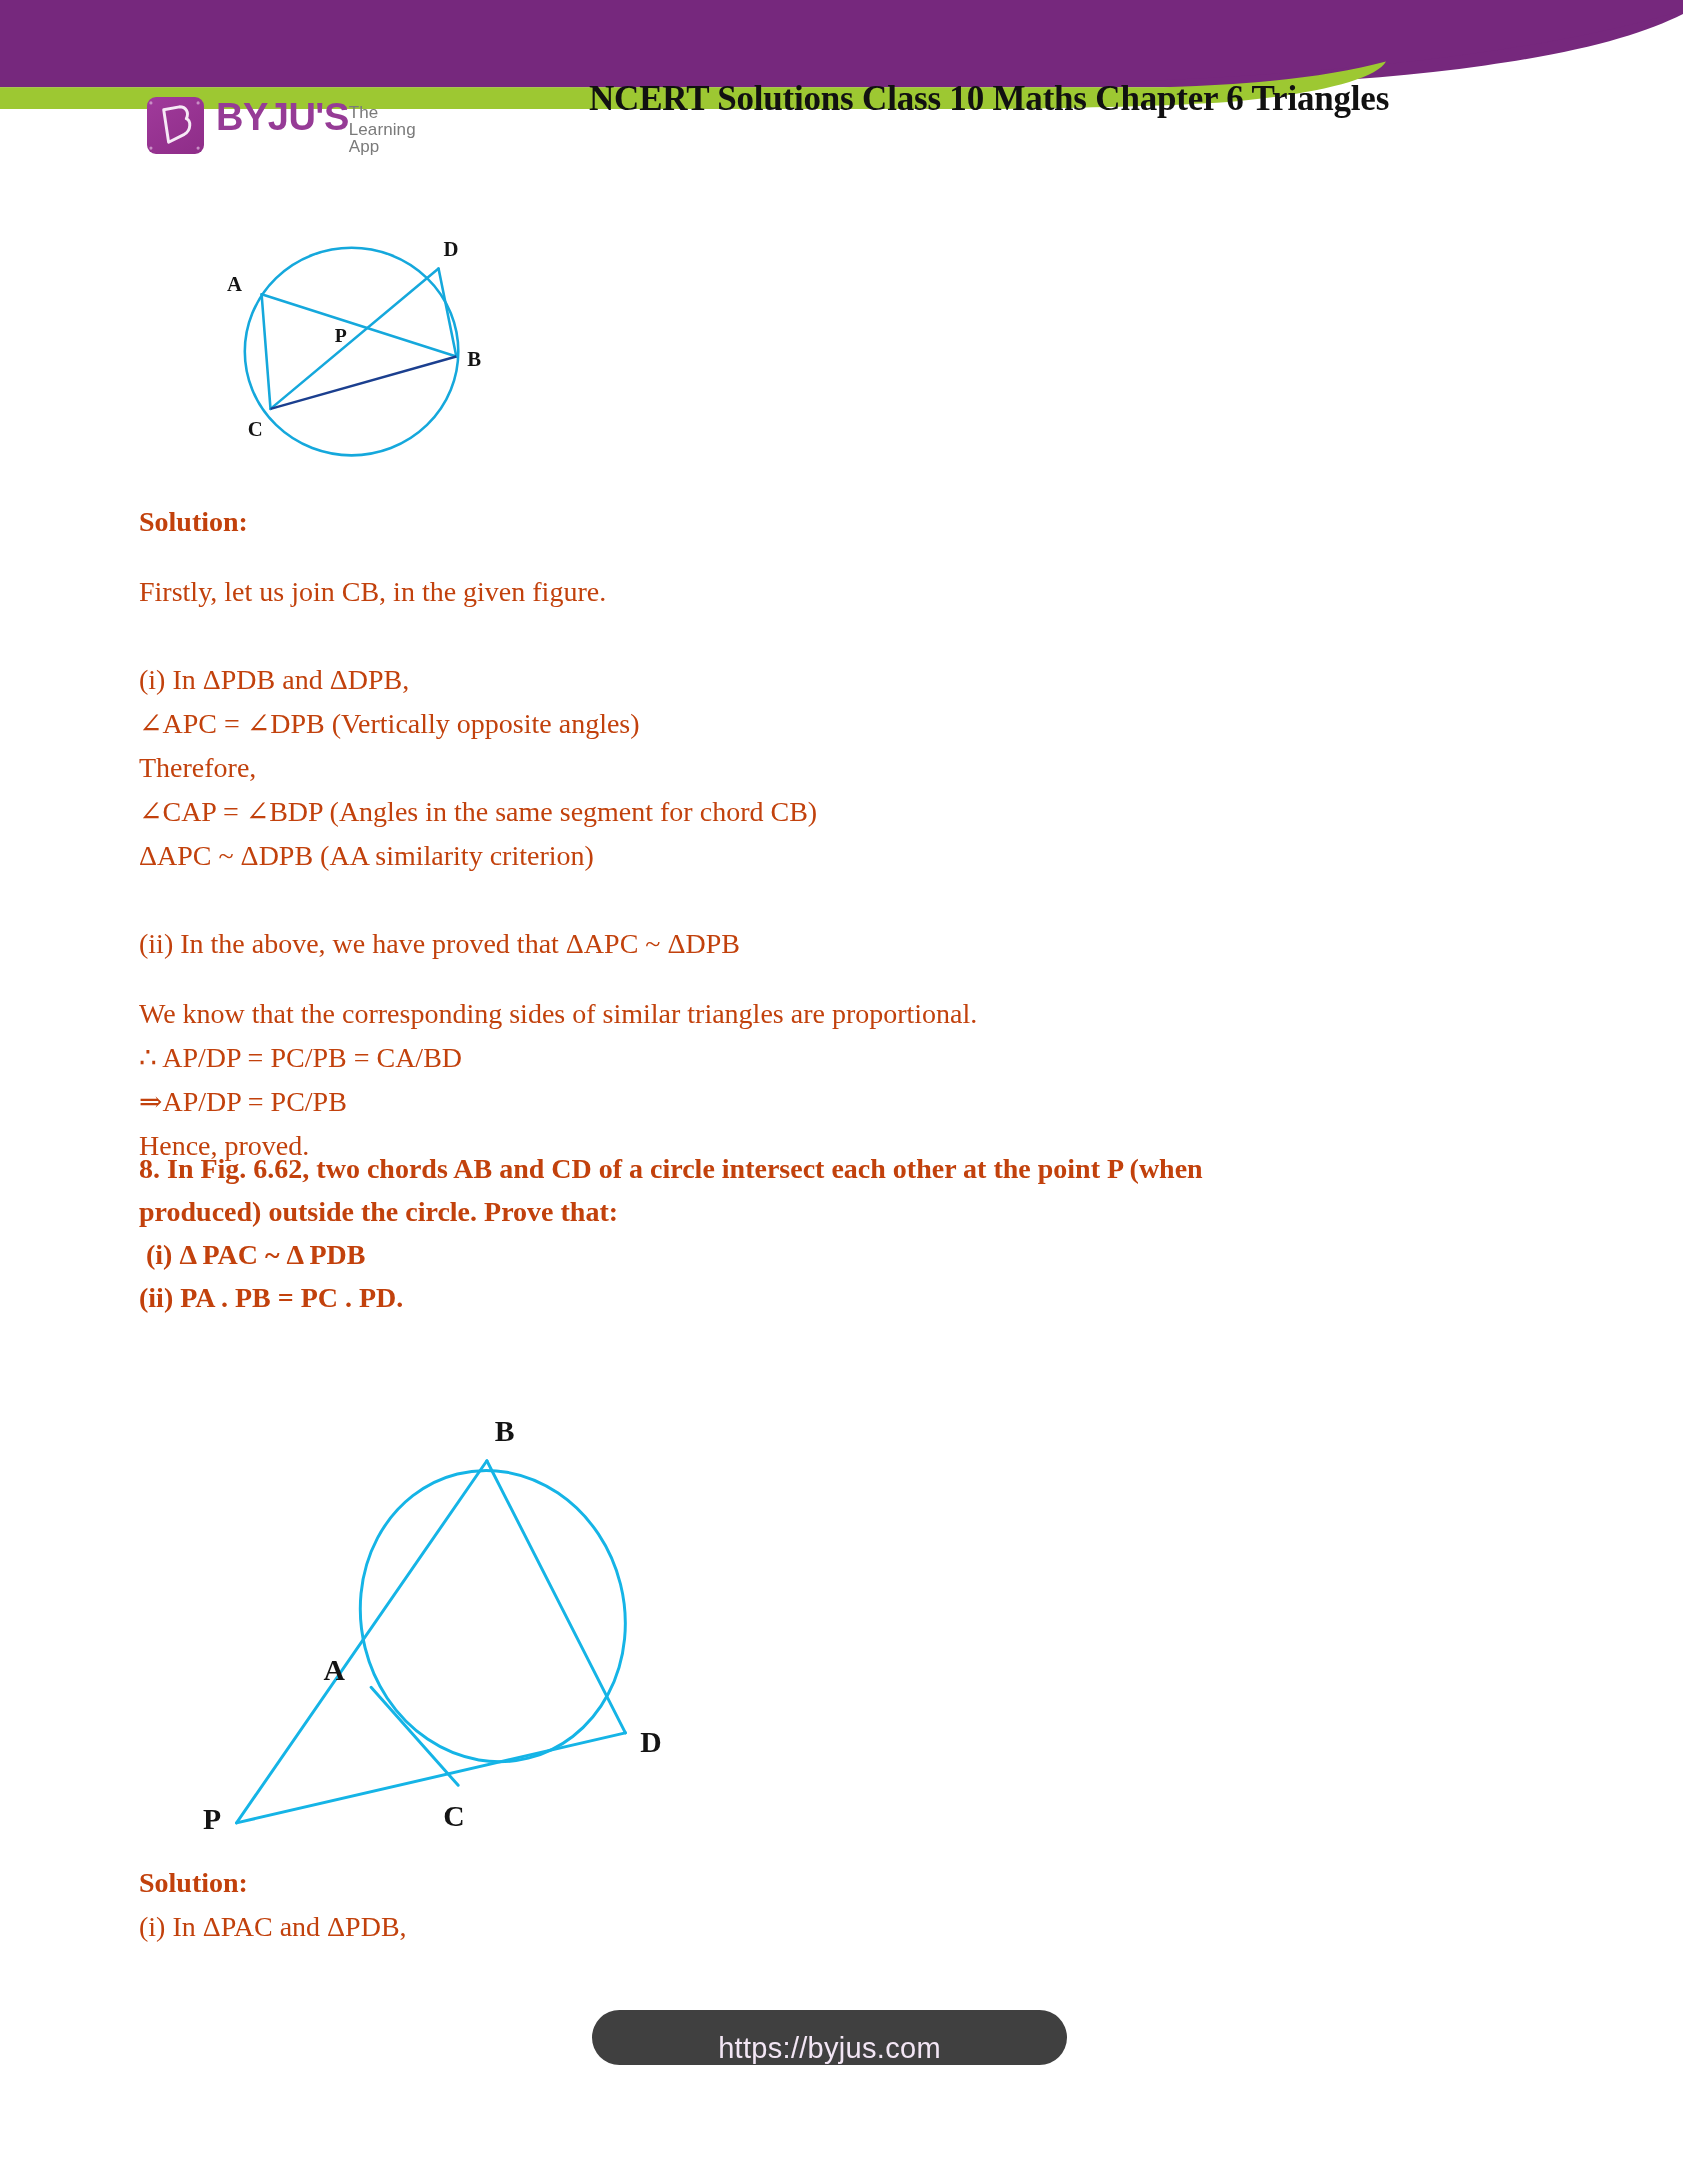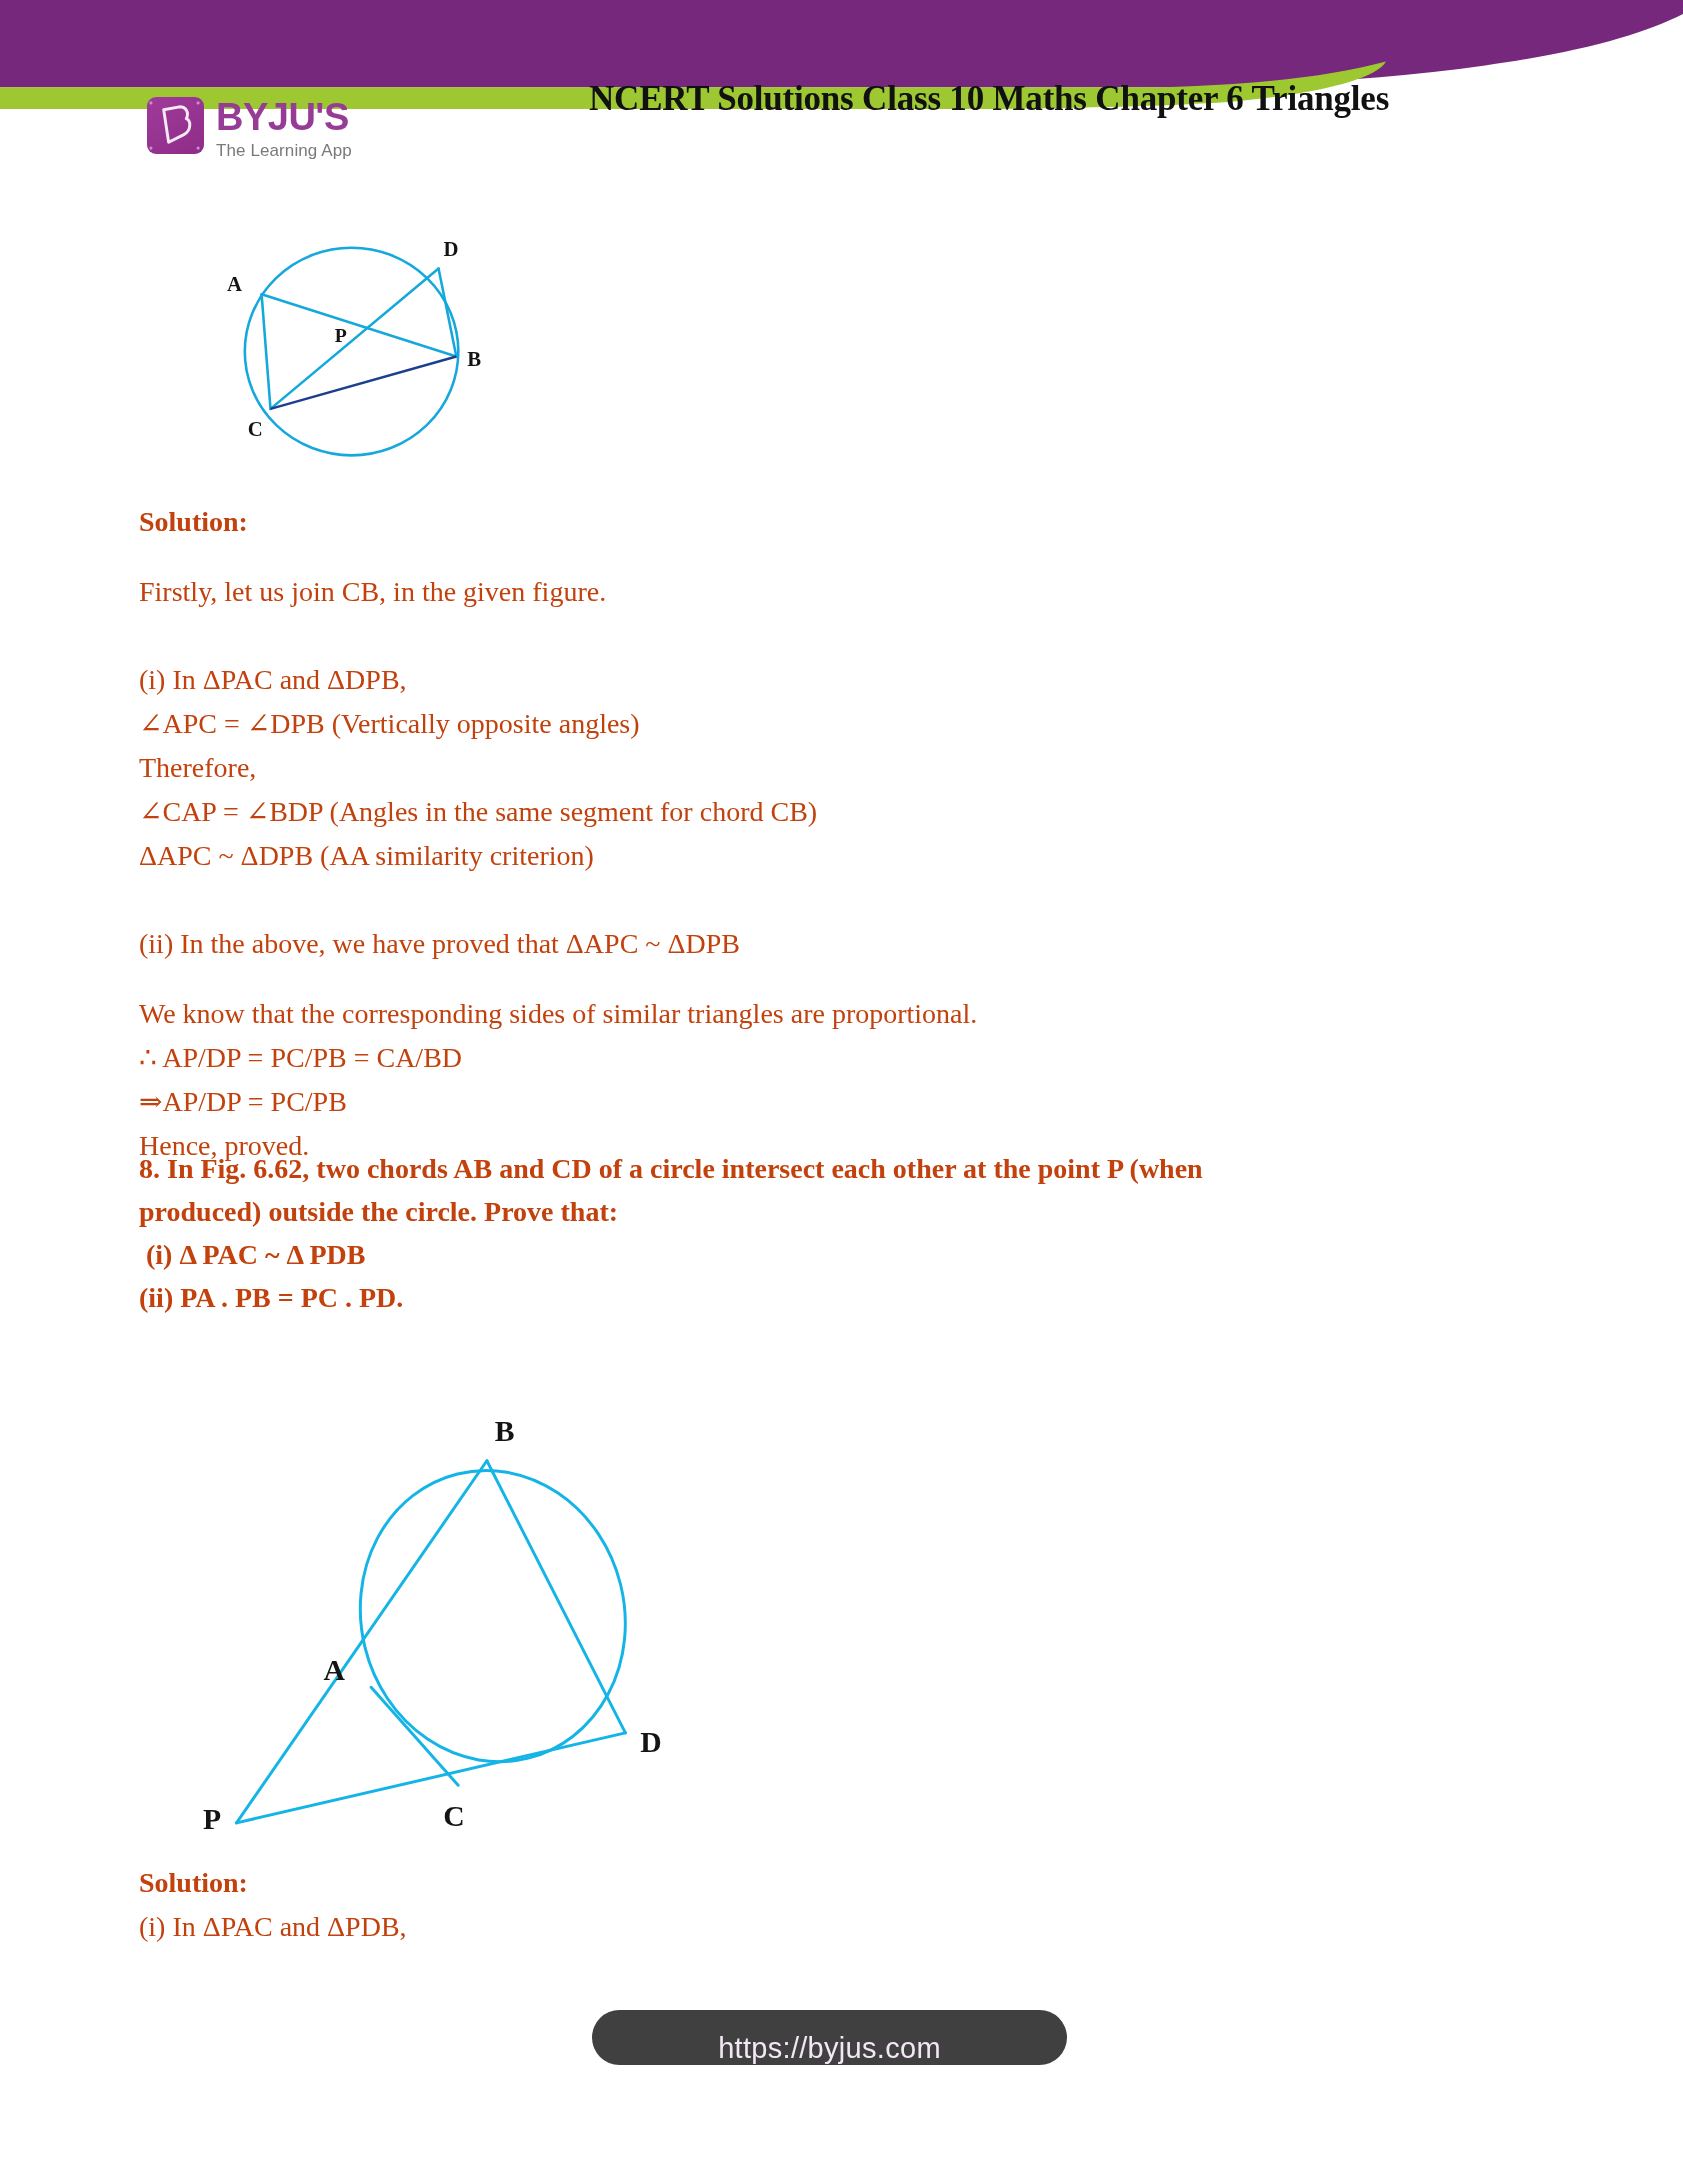--- a/index.html
+++ b/index.html
@@ -43,21 +43,21 @@
     height: 57px;
     border-radius: 9px;
     background: linear-gradient(145deg, #a03a9b 0%, #8e2d88 100%);
     position: relative;
     flex: 0 0 auto;
   }
   .logo-mark svg { position: absolute; left: 0; top: 0; }
   .logo-text {
     margin-left: 12px;
     display: flex;
-    flex-direction: column;
+    flex-direction: row;
     justify-content: flex-start;
     padding-top: 1px;
   }
   .logo-word {
     font-family: "Liberation Sans", sans-serif;
     font-weight: 700;
     font-size: 38px;
     letter-spacing: -0.5px;
     color: #963b96;
     line-height: 1.0;
@@ -223,21 +223,21 @@
     <text class="fig-label" x="253" y="28" font-size="21">D</text>
     <text class="fig-label" x="143" y="115" font-size="20">P</text>
   </svg>
 </div>
 
 <div class="content">
   <p class="line bold">Solution:</p>
   <div class="gap-sm"></div>
   <p class="line">Firstly, let us join CB, in the given figure.</p>
   <div class="gap-md"></div>
-  <p class="line">(i) In ΔPAC and ΔDPB,</p>
+  <p class="line">(i) In ΔPDB and ΔDPB,</p>
   <p class="line">∠APC = ∠DPB (Vertically opposite angles)</p>
   <p class="line">Therefore,</p>
   <p class="line">∠CAP = ∠BDP (Angles in the same segment for chord CB)</p>
   <p class="line">ΔAPC ~ ΔDPB (AA similarity criterion)</p>
   <div class="gap-md"></div>
   <p class="line">(ii) In the above, we have proved that ΔAPC ~ ΔDPB</p>
   <div class="gap-sm"></div>
   <p class="line">We know that the corresponding sides of similar triangles are proportional.</p>
   <p class="line">∴ AP/DP = PC/PB = CA/BD</p>
   <p class="line">⇒AP/DP = PC/PB</p>

